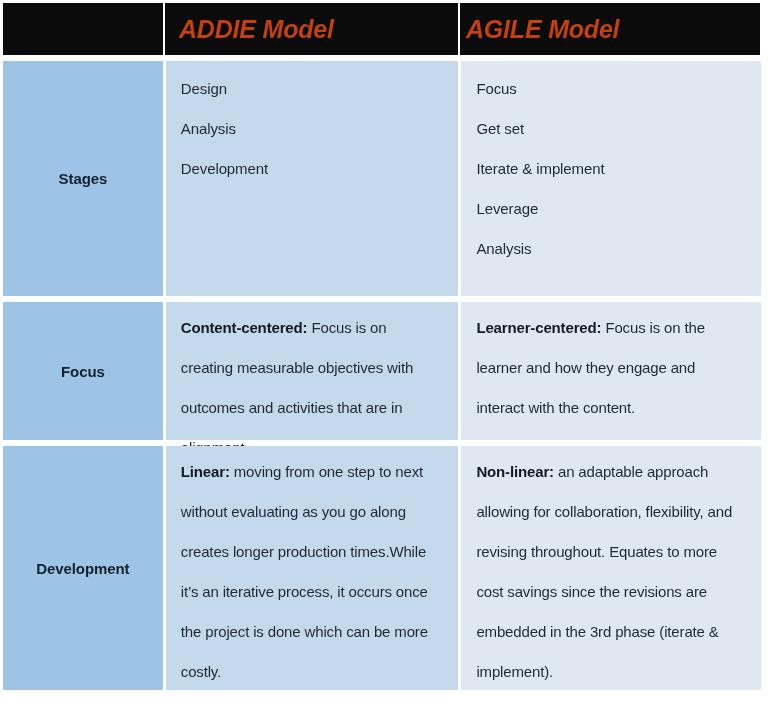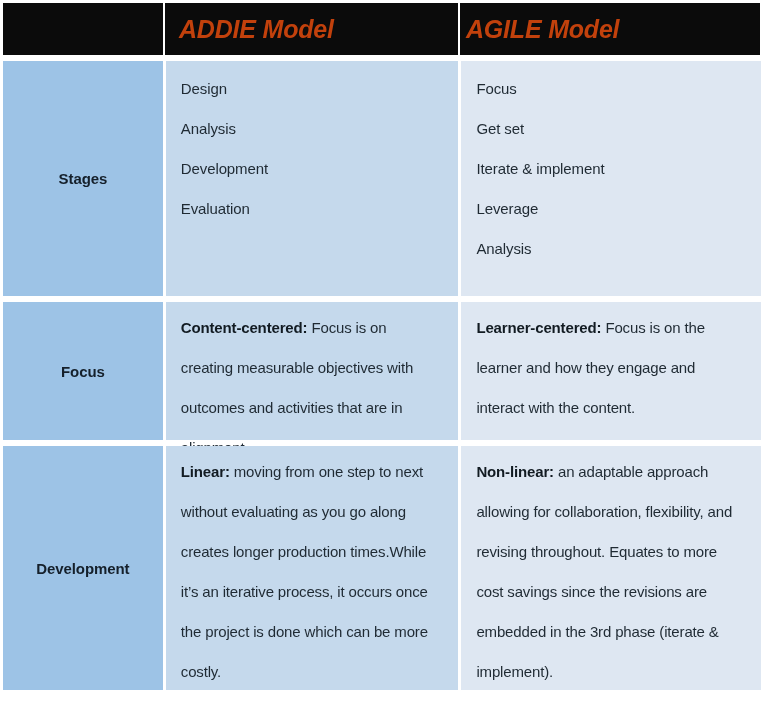--- a/index.html
+++ b/index.html
@@ -147,21 +147,20 @@
     <div class="row row-stages">
       <div class="cell c1">
         <span class="rowlabel">Stages</span>
       </div>
       <div class="cell c2">
         <div class="cell-inner">
           <ul class="stage-list">
             <li>Design</li>
             <li>Analysis</li>
             <li>Development</li>
-            <li>Evaluation</li>
           </ul>
         </div>
       </div>
       <div class="cell c3">
         <div class="cell-inner">
           <ul class="stage-list">
             <li>Focus</li>
             <li>Get set</li>
             <li>Iterate &amp; implement</li>
             <li>Leverage</li>

